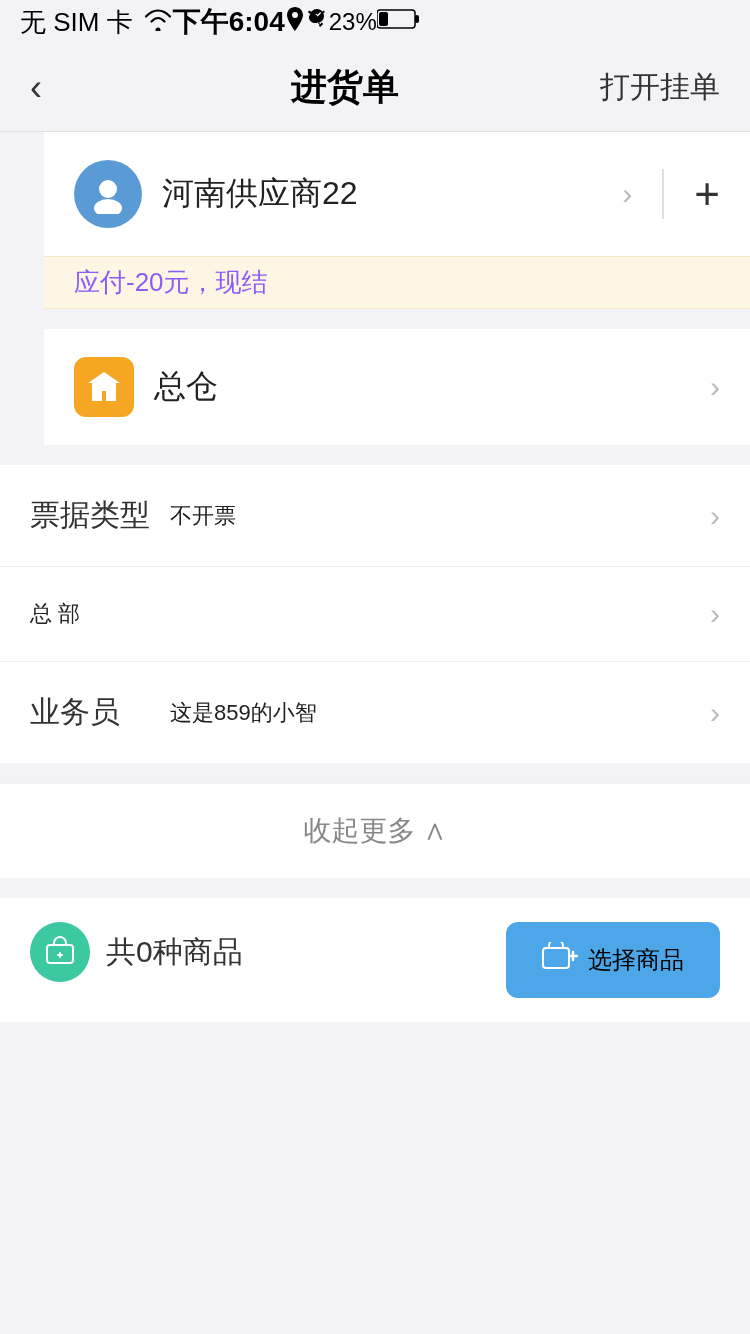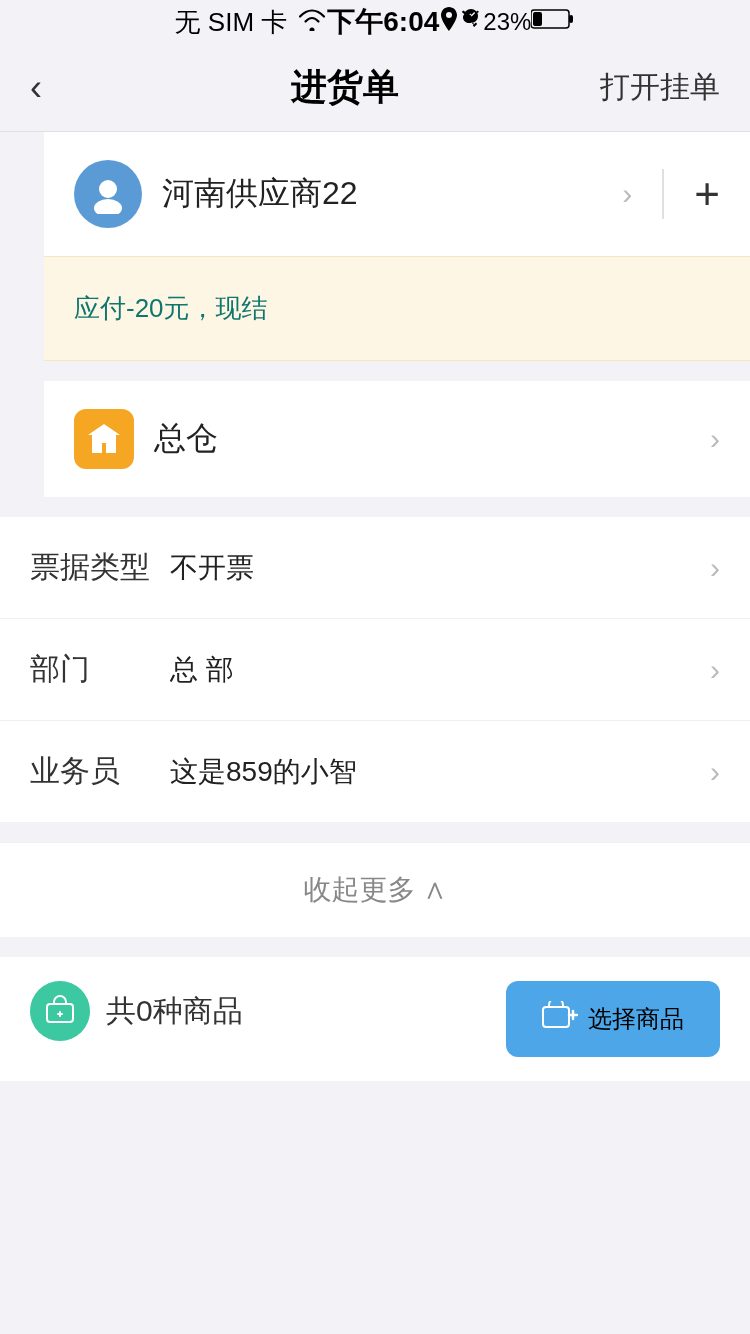--- a/index.html
+++ b/index.html
@@ -12,21 +12,21 @@
       font-size: 28px;
     }
 
     
     .status-bar {
       width: 750px;
       height: 44px;
       background: #f2f2f7;
       display: flex;
       align-items: center;
-      justify-content: center;
+      justify-content: flex-start;
       padding: 0 20px;
     }
     .status-left {
       font-size: 26px;
       font-weight: 500;
       color: #000;
       display: flex;
       align-items: center;
       gap: 10px;
     }
@@ -120,23 +120,23 @@
     .supplier-add {
       font-size: 44px;
       color: #333;
       font-weight: 300;
       cursor: pointer;
     }
 
     
     .notice-bar {
       background: #fdf6e4;
-      padding: 34px 30px;
+      padding: 8px 30px;
       font-size: 26px;
-      color: #0f766e;
+      color: #8b5cf6;
       border-top: 1px solid #f5e8c0;
       border-bottom: 1px solid #f5e8c0;
     }
 
     
     .warehouse-row {
       display: flex;
       align-items: center;
       padding: 28px 30px;
       background: #fff;
@@ -179,21 +179,21 @@
       border-bottom: none;
     }
     .form-label {
       font-size: 30px;
       color: #333;
       width: 140px;
       flex-shrink: 0;
     }
     .form-value {
       flex: 1;
-      font-size: 28px;
+      font-size: 22px;
       color: #222;
     }
     .form-placeholder {
       flex: 1;
       font-size: 30px;
       color: #ccc;
     }
 
     
     .collapse-row {
@@ -328,21 +328,20 @@
     </div>
   </div>
 
   <div class="form-section">
     <div class="form-row">
       <div class="form-label">票据类型</div>
       <div class="form-value">不开票</div>
       <div class="chevron-right">›</div>
     </div>
     <div class="form-row">
-      <div class="form-label">部门</div>
       <div class="form-value">总 部</div>
       <div class="chevron-right">›</div>
     </div>
     <div class="form-row">
       <div class="form-label">业务员</div>
       <div class="form-value">这是859的小智</div>
       <div class="chevron-right">›</div>
     </div>
   </div>
 

